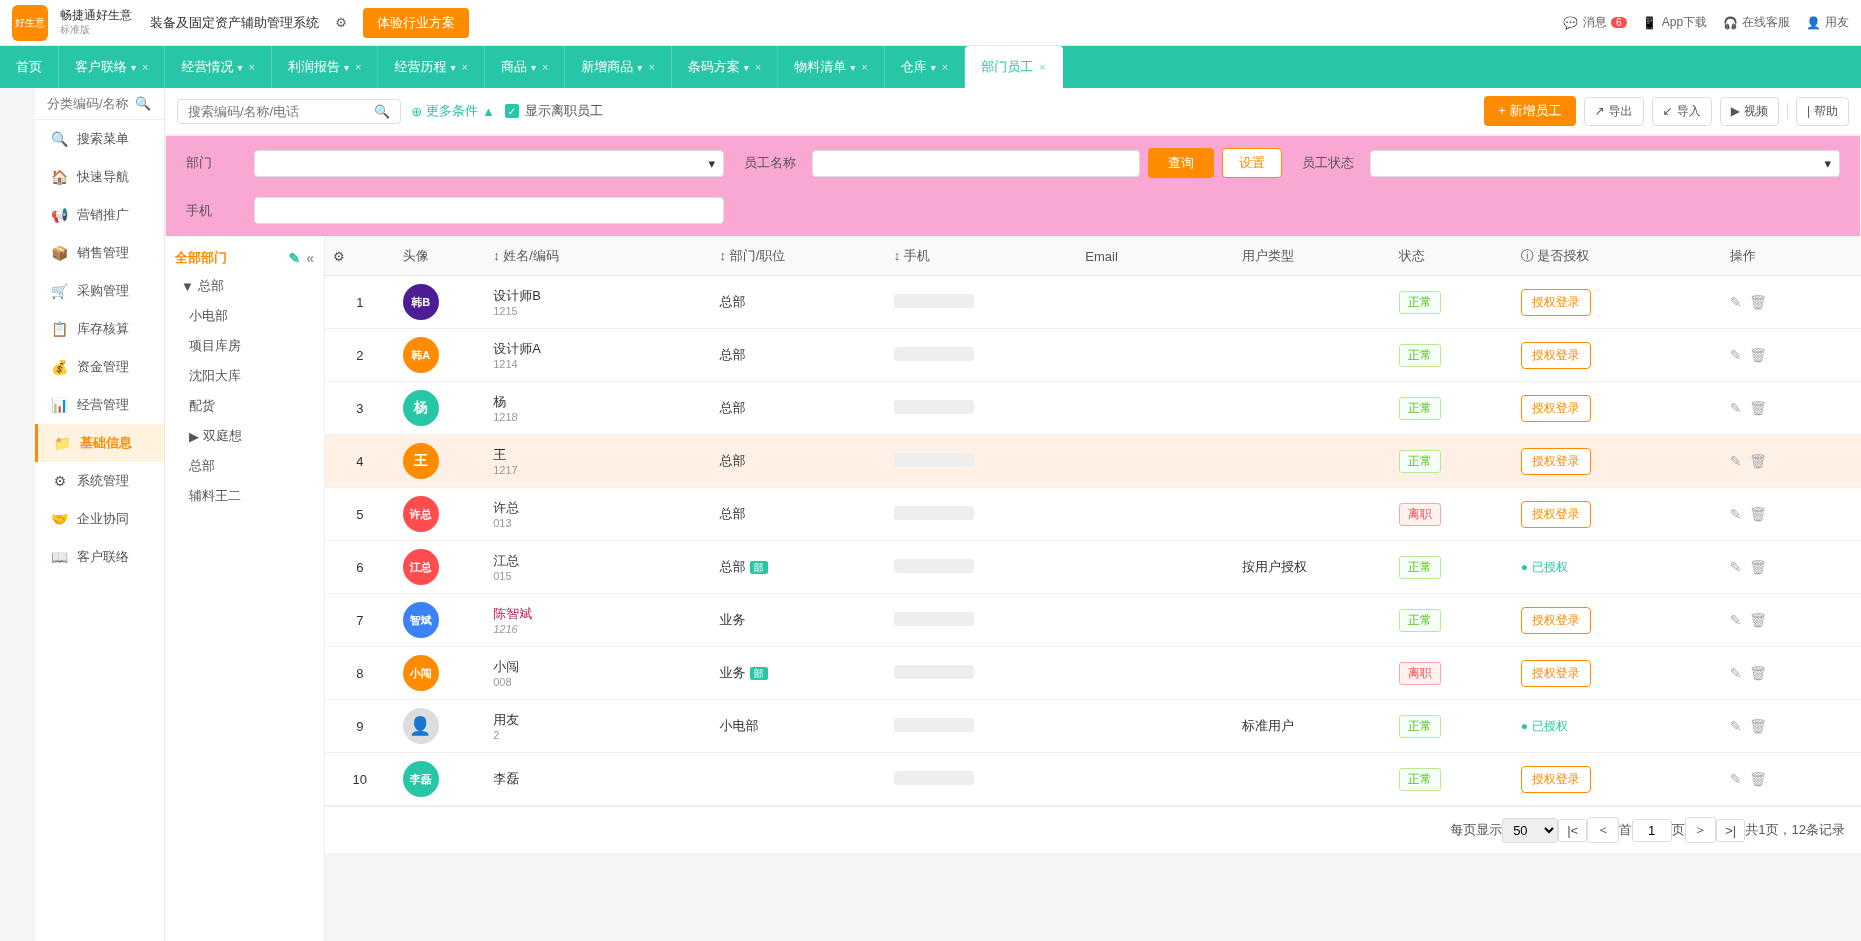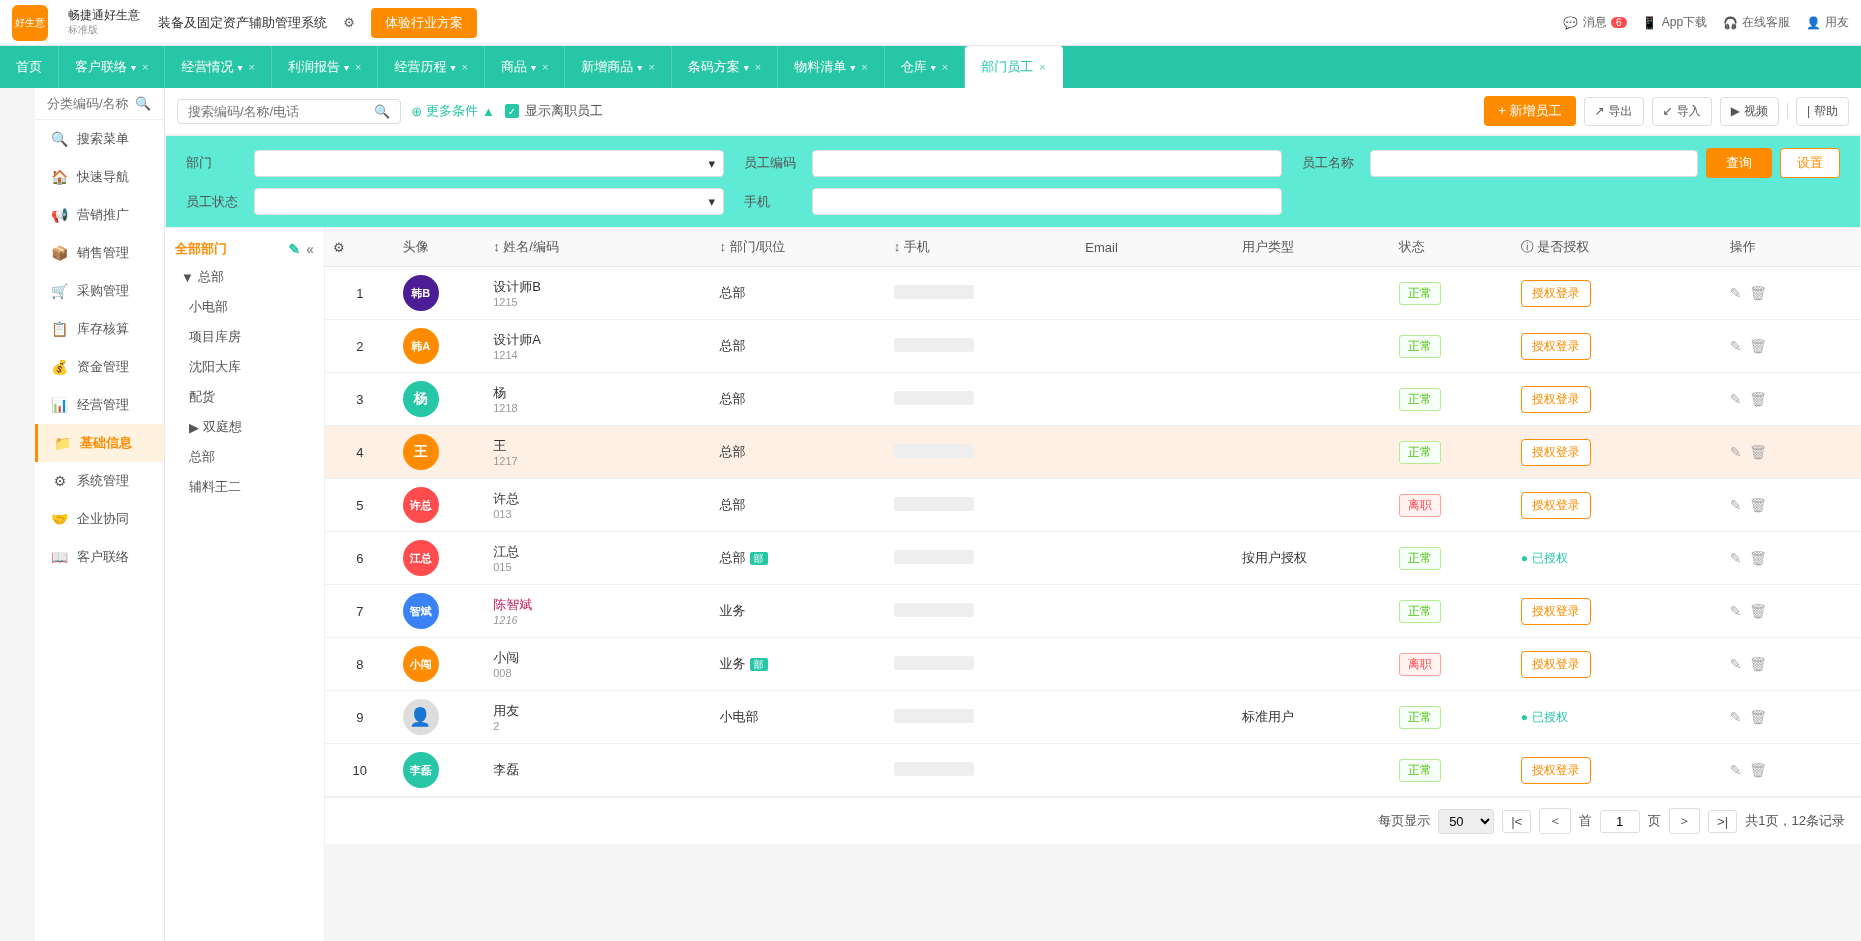--- a/index.html
+++ b/index.html
@@ -1,21 +1,21 @@
 <!DOCTYPE html>
 <html><head>
   <meta charset="utf-8">
   <style>
     * { box-sizing: border-box; margin: 0; padding: 0; }
     body { font-family: 'Microsoft YaHei', Arial, sans-serif; font-size: 13px; background: #f5f5f5; color: #333; }
     
     
     .top-bar { height: 46px; background: #fff; display: flex; align-items: center; padding: 0 12px; border-bottom: 1px solid #e8e8e8; justify-content: space-between; }
     .top-bar-left { display: flex; align-items: center; gap: 8px; }
-    .logo-area { display: flex; align-items: center; gap: 20px; }
+    .logo-area { display: flex; align-items: center; gap: 12px; }
     .logo-icon { width: 36px; height: 36px; background: #ff8c00; border-radius: 6px; display: flex; align-items: center; justify-content: center; color: #fff; font-size: 10px; }
     .logo-text { font-size: 12px; color: #333; line-height: 1.3; }
     .logo-sub { font-size: 10px; color: #999; }
     .system-title { font-size: 13px; color: #333; margin-left: 10px; }
     .top-bar-right { display: flex; align-items: center; gap: 16px; color: #666; font-size: 12px; }
     .top-bar-right-item { display: flex; align-items: center; gap: 4px; cursor: pointer; }
     .badge { background: #ff4d4f; color: #fff; border-radius: 10px; padding: 0 5px; font-size: 10px; min-width: 16px; text-align: center; }
     .btn-trial { background: #ff8c00; color: #fff; border: none; border-radius: 4px; padding: 6px 14px; cursor: pointer; font-size: 13px; }
     .gear-icon { width: 28px; height: 28px; display: flex; align-items: center; justify-content: center; cursor: pointer; color: #666; }
 
@@ -44,21 +44,21 @@
     .filter-bar { background: #fff; padding: 8px 12px; display: flex; align-items: center; gap: 10px; border-bottom: 1px solid #f0f0f0; }
     .search-input-wrap { position: relative; display: flex; align-items: center; border: 1px solid #ddd; border-radius: 4px; padding: 4px 10px; gap: 6px; }
     .search-input-wrap input { border: none; outline: none; font-size: 13px; width: 180px; }
     .more-filters { color: #26c6a6; cursor: pointer; display: flex; align-items: center; gap: 4px; font-size: 13px; }
     .show-resigned { display: flex; align-items: center; gap: 6px; font-size: 13px; color: #555; cursor: pointer; }
     .checkbox-checked { width: 14px; height: 14px; background: #26c6a6; border-radius: 2px; display: flex; align-items: center; justify-content: center; color: #fff; font-size: 10px; }
     .btn-add-emp { background: #ff8c00; color: #fff; border: none; border-radius: 4px; padding: 6px 14px; cursor: pointer; font-size: 13px; margin-left: auto; }
     .btn-outline { border: 1px solid #ddd; background: #fff; border-radius: 4px; padding: 5px 10px; cursor: pointer; font-size: 12px; color: #555; display: flex; align-items: center; gap: 4px; }
 
     
-    .adv-filter { background: #5eead4; border: 1px solid #f0f0f0; padding: 12px 20px; margin: 0; display: grid; grid-template-columns: 1fr 1fr 1fr; gap: 10px 20px; align-items: center; }
+    .adv-filter { background: #f9a8d4; border: 1px solid #f0f0f0; padding: 12px 20px; margin: 0; display: grid; grid-template-columns: 1fr 1fr 1fr; gap: 19px 20px; align-items: center; }
     .filter-row { display: flex; align-items: center; gap: 8px; }
     .filter-label { font-size: 13px; color: #555; white-space: nowrap; min-width: 60px; }
     .filter-select { flex: 1; border: 1px solid #ddd; border-radius: 4px; padding: 5px 8px; font-size: 13px; outline: none; background: #fff; display: flex; align-items: center; justify-content: space-between; cursor: pointer; }
     .filter-input { flex: 1; border: 1px solid #ddd; border-radius: 4px; padding: 5px 8px; font-size: 13px; outline: none; }
     .btn-query { background: #ff8c00; color: #fff; border: none; border-radius: 4px; padding: 6px 20px; cursor: pointer; font-size: 13px; }
     .btn-set { border: 1px solid #ff8c00; color: #ff8c00; background: #fff; border-radius: 4px; padding: 5px 16px; cursor: pointer; font-size: 13px; }
 
     
     .dept-content-wrap { display: flex; height: calc(100% - 130px); }
     
@@ -80,21 +80,21 @@
     .status-resigned { background: #fff2f0; color: #ff4d4f; border: 1px solid #ffa39e; }
     .btn-auth { border: 1px solid #ff8c00; color: #ff8c00; background: #fff; border-radius: 4px; padding: 4px 10px; cursor: pointer; font-size: 12px; }
     .authorized { color: #26c6a6; font-size: 12px; }
     .authorized::before { content: '●'; margin-right: 4px; }
     .op-icons { display: flex; gap: 8px; }
     .op-icon { cursor: pointer; color: #aaa; font-size: 14px; }
     .dept-tag { background: #26c6a6; color: #fff; border-radius: 2px; font-size: 10px; padding: 1px 4px; margin-left: 4px; }
     .phone-blur { background: #eee; border-radius: 3px; width: 80px; height: 14px; display: inline-block; }
 
     
-    .pagination { display: flex; align-items: center; justify-content: flex-end; padding: 10px 16px; background: #fff; border-top: 1px solid #f0f0f0; gap: 8px; font-size: 13px; color: #555; }
+    .pagination { display: flex; align-items: center; justify-content: flex-end; padding: 10px 16px; background: #fff; border-top: 1px solid #f0f0f0; gap: 0; font-size: 13px; color: #555; }
     .pagination select { border: 1px solid #ddd; border-radius: 3px; padding: 3px 6px; font-size: 13px; }
     .page-btn { border: 1px solid #ddd; background: #fff; border-radius: 3px; padding: 3px 8px; cursor: pointer; color: #555; }
     .page-input { border: 1px solid #ddd; border-radius: 3px; padding: 3px 6px; width: 40px; text-align: center; font-size: 13px; }
 
     
     .col-num { width: 40px; text-align: center; }
     .col-avatar { width: 50px; }
     .col-name { width: 130px; }
     .col-dept { width: 100px; }
     .col-phone { width: 110px; }
@@ -255,24 +255,20 @@
 
     <div class="adv-filter">
       <div class="filter-row">
         <span class="filter-label">部门</span>
         <div class="filter-select">
           <span></span>
           <span>▾</span>
         </div>
       </div>
       <div class="filter-row">
-        <span class="filter-label">员工编码</span>
-        <input class="filter-input" type="text" style="">
-      </div>
-      <div class="filter-row">
         <span class="filter-label">员工名称</span>
         <input class="filter-input" type="text" style="">
         <button class="btn-query">查询</button>
         <button class="btn-set">设置</button>
       </div>
       <div class="filter-row">
         <span class="filter-label">员工状态</span>
         <div class="filter-select">
           <span></span>
           <span>▾</span>

